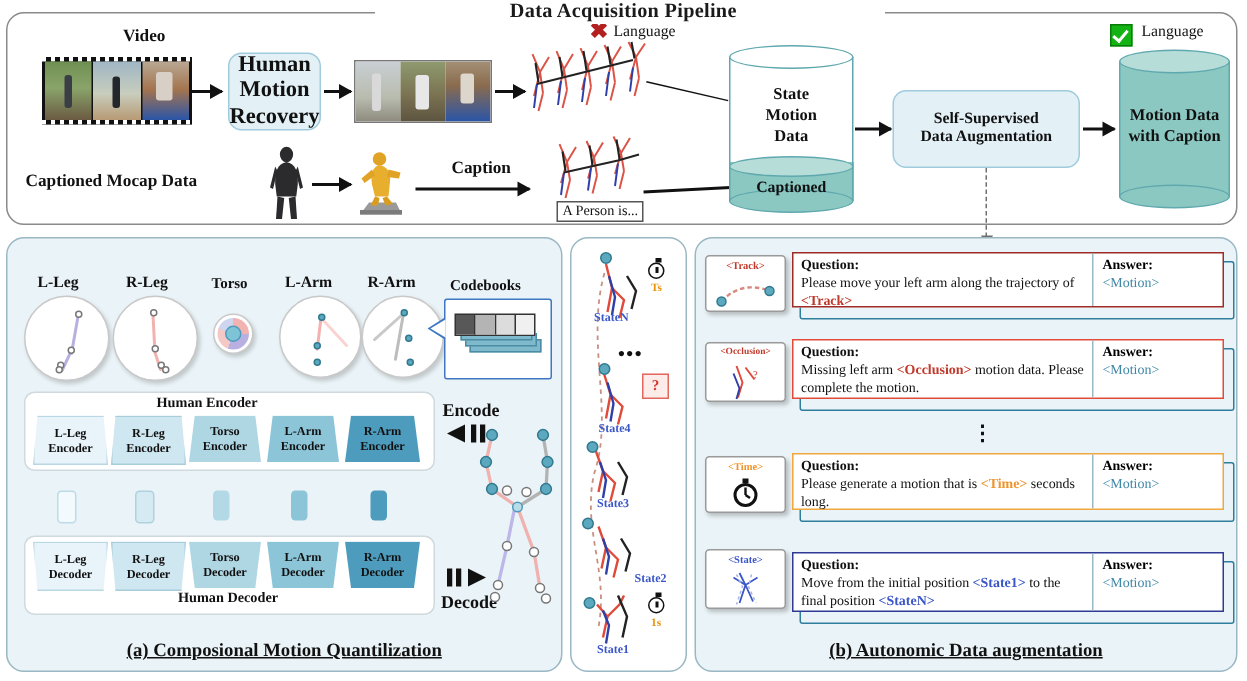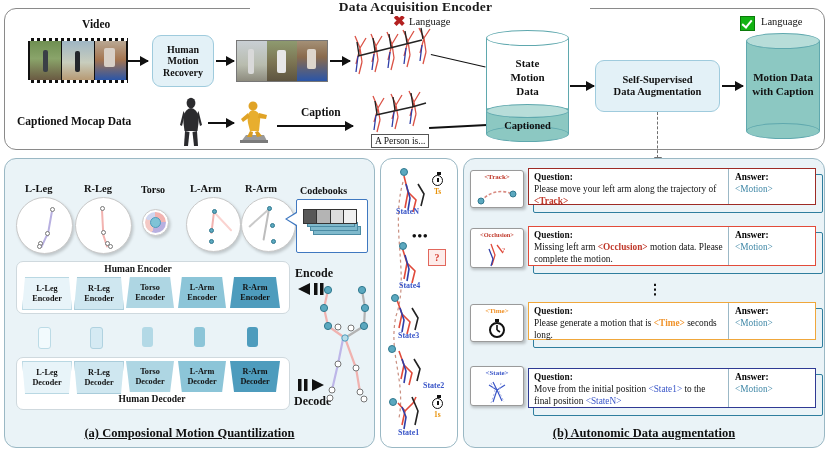--- a/index.html
+++ b/index.html
@@ -104,53 +104,53 @@
     box-shadow:1.5px 2px 3px rgba(0,0,0,.22);overflow:hidden;}
   .qa-icon .tag{position:absolute;left:0;top:2px;width:100%;text-align:center;
     font-weight:bold;font-size:7px;white-space:nowrap;}
   .qa-shadow{position:absolute;background:transparent;border:1.6px solid #2f7e9e;border-radius:2px;}
   .qa-box{position:absolute;background:#fff;border:1.6px solid #000;box-sizing:border-box;display:flex;}
   .qa-q{flex:1;padding:3px 5px 2px 5px;font-size:9.3px;color:#111;line-height:1.28;}
   .qa-a{width:76px;border-left:1px solid #9bb8c6;padding:3px 4px 2px 6px;font-size:9.3px;line-height:1.28;}
   .qa-q b,.qa-a b{font-weight:bold;}
   .tok-red{color:#c0392b;font-weight:bold;}
   .tok-orange{color:#f0932b;font-weight:bold;}
-  .tok-blue{color:#3a56c8;font-weight:normal;}
+  .tok-blue{color:#3a56c8;font-weight:bold;}
   .tok-teal{color:#3f87a6;font-weight:normal;}
   .vdots{position:absolute;font-weight:bold;font-size:14px;color:#111;line-height:.5;}
 
   .cap{position:absolute;width:100%;text-align:center;font-weight:bold;font-size:12.5px;
     color:#111;text-decoration:underline;}
 </style>
 </head>
 <body>
 
 <div class="fig">
 
   <div class="top-panel"></div>
   <div class="title-wrap"></div>
-  <div class="top-title">Data Acquisition Encoder</div>
+  <div class="top-title">Data Acquisition Pipeline</div>
 
   <div class="lbl" style="left:82px;top:18px;font-size:11.5px;">Video</div>
 
   <div class="filmstrip" style="left:28px;top:38px;width:100px;height:45px;">
     <div class="perf" style="top:0;"></div>
     <div class="perf" style="bottom:0;"></div>
     <div class="frame" style="background:linear-gradient(180deg,#6f8f52 0%,#8aa46a 45%,#6a5a42 100%);position:relative;">
       <div style="position:absolute;left:40%;top:22%;width:16%;height:58%;background:#3a3f46;border-radius:2px;"></div>
     </div>
     <div class="frame" style="background:linear-gradient(180deg,#9fb6c4 0%,#c8cdbd 55%,#b79a74 100%);position:relative;">
       <div style="position:absolute;left:42%;top:25%;width:13%;height:55%;background:#23262b;border-radius:2px;"></div>
     </div>
     <div class="frame" style="background:linear-gradient(180deg,#b9a894 0%,#a4744f 48%,#2a55a8 100%);position:relative;">
       <div style="position:absolute;left:30%;top:18%;width:34%;height:48%;background:#d8cfc6;border-radius:2px;"></div>
     </div>
   </div>
 
-  <div class="proc" style="left:152px;top:35px;width:62px;height:52px;font-size:10px;">
+  <div class="proc" style="left:152px;top:35px;width:62px;height:52px;font-size:15px;">
     <span>Human<br>Motion<br>Recovery</span>
   </div>
 
   <div class="arrow" style="left:128px;top:60px;width:20px;"></div>
   <div class="arrow" style="left:216px;top:60px;width:18px;"></div>
 
   <div class="vidbox" style="left:236px;top:40px;width:90px;height:40px;border:1px solid #777;">
     <div style="background:linear-gradient(180deg,#c9cfd4 0%,#b8bcae 60%,#8d8b7e 100%);position:relative;">
       <div style="position:absolute;left:38%;top:20%;width:18%;height:62%;background:#d9d9d9;border-radius:2px;"></div>
     </div>

